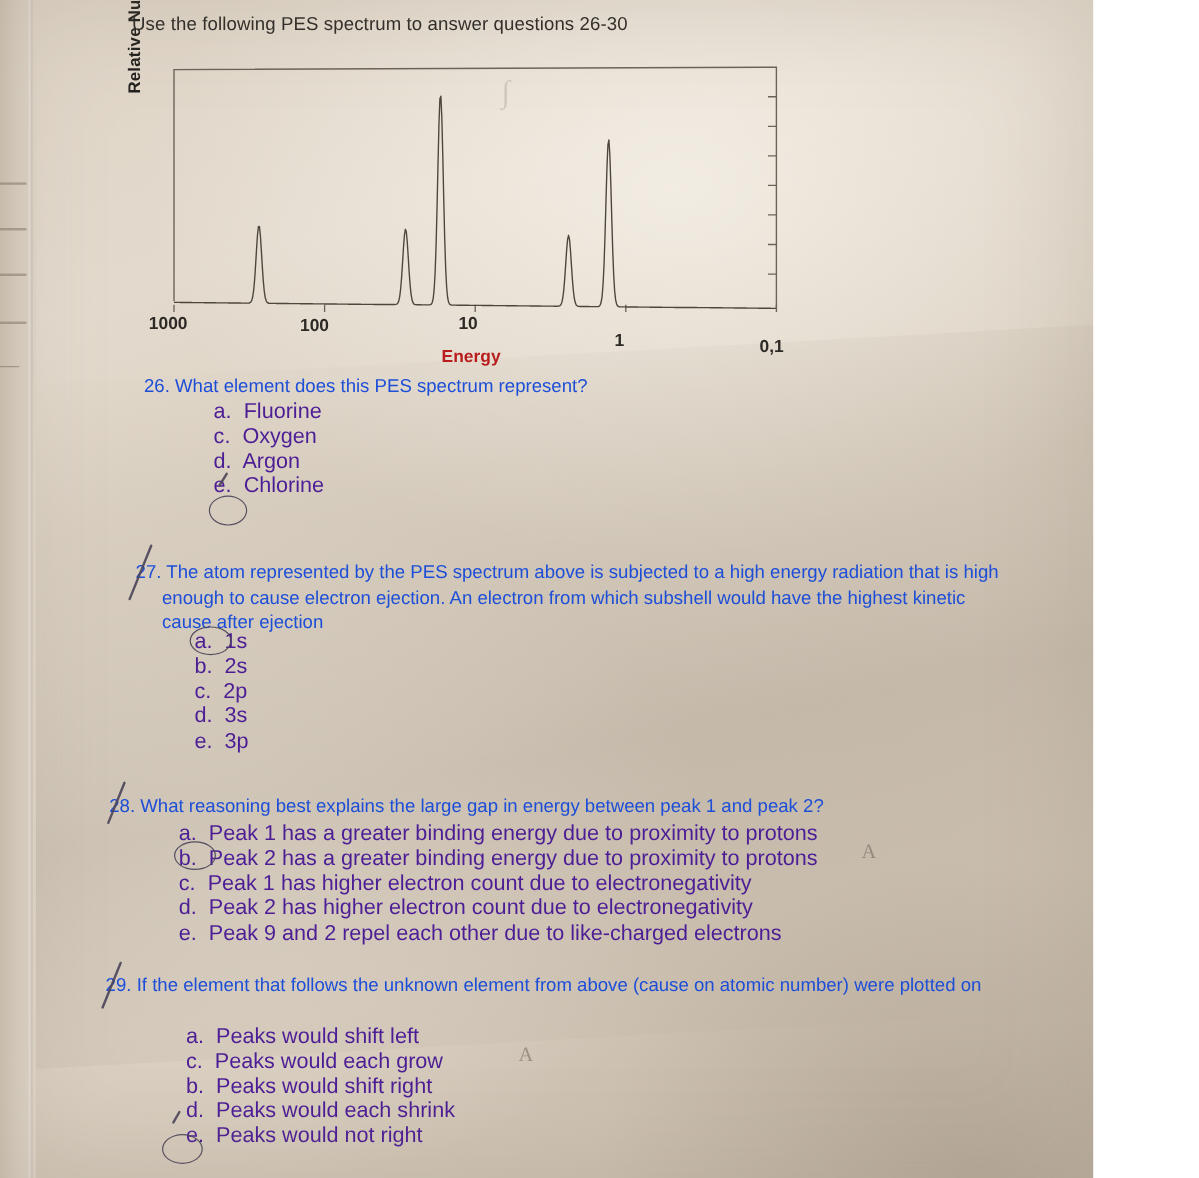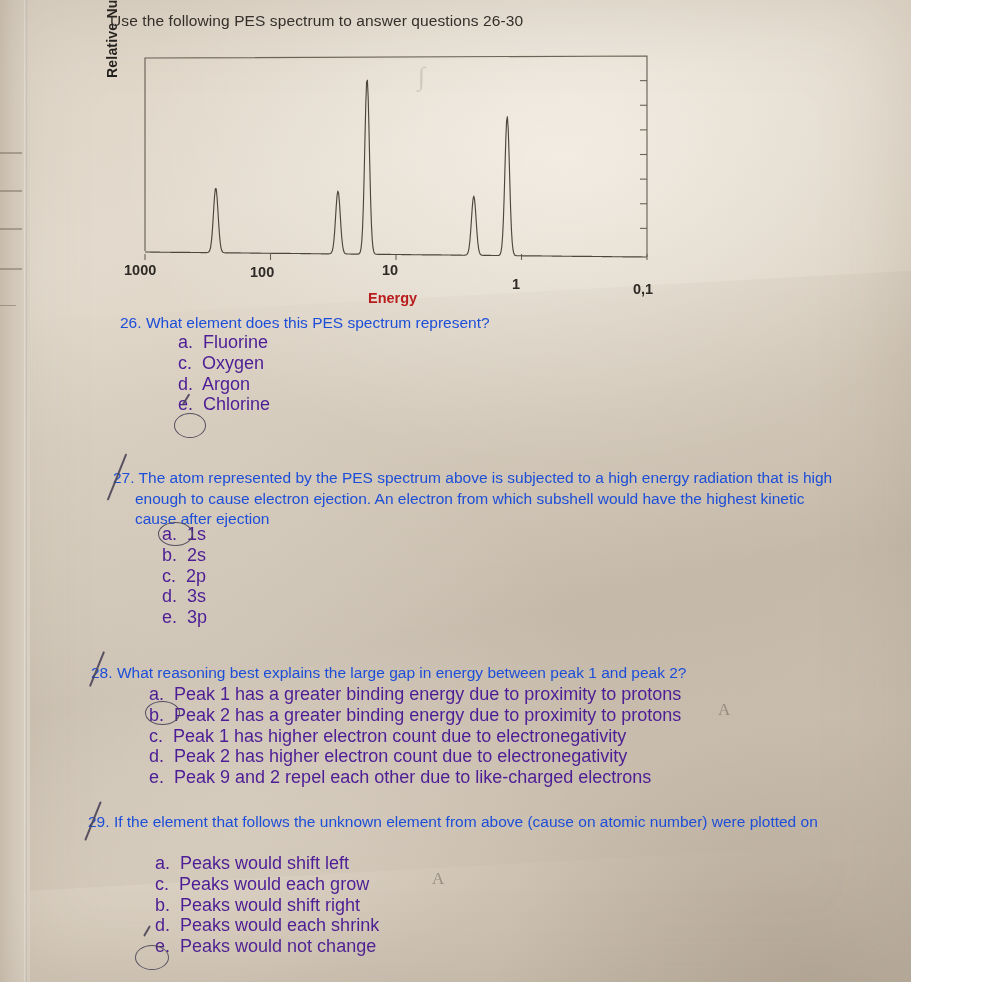--- a/index.html
+++ b/index.html
@@ -272,21 +272,21 @@
   <div class="pencil-a" style="left:718px; top:700px;">A</div>
 
   <div class="qblock" style="left:88px; top:812px; width:890px;">
     <div class="qline"><span>29.</span> <span>If the element that follows the unknown element from above (cause on atomic number) were plotted on</span></div>
   </div>
   <div class="qblock" style="left:139px; top:853px; width:500px;margin-left:16px;">
     <div class="optline"><span>a.</span>  <span>Peaks would shift left</span></div>
     <div class="optline"><span>c.</span>  <span>Peaks would each grow</span></div>
     <div class="optline"><span>b.</span>  <span>Peaks would shift right</span></div>
     <div class="optline"><span>d.</span>  <span>Peaks would each shrink</span></div>
-    <div class="optline"><span>e.</span>  <span>Peaks would not change</span></div>
+    <div class="optline"><span>e.</span>  <span>Peaks would not right</span></div>
   </div>
 
   <div class="circle-ink" style="left:135px; top:945px; width:32px; height:23px;"></div>
 
   <div class="slash-ink" style="left:146px; top:925px; height:12px; transform:rotate(30deg);"></div>
 
   <div class="slash-ink" style="left:92px; top:800px; height:42px; transform:rotate(22deg);"></div>
 
   <div class="pencil-a" style="left:432px; top:869px;">A</div>
 

